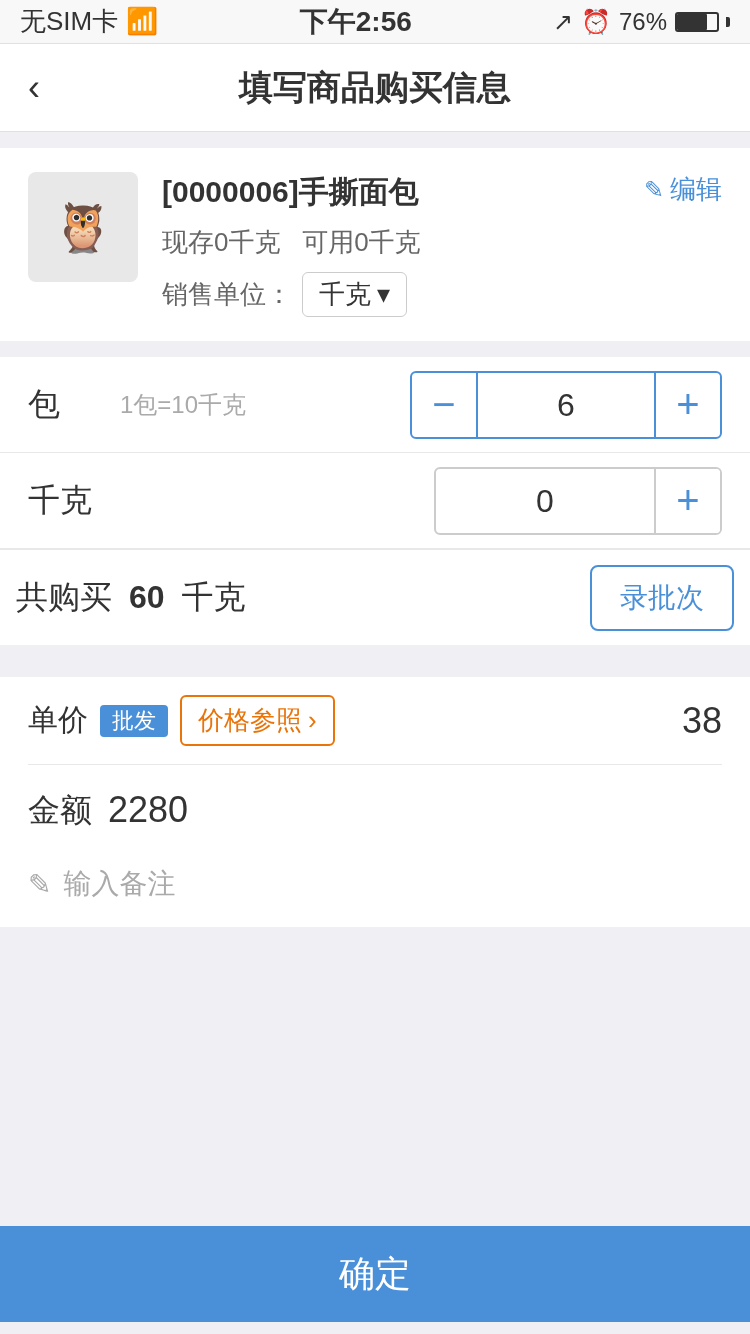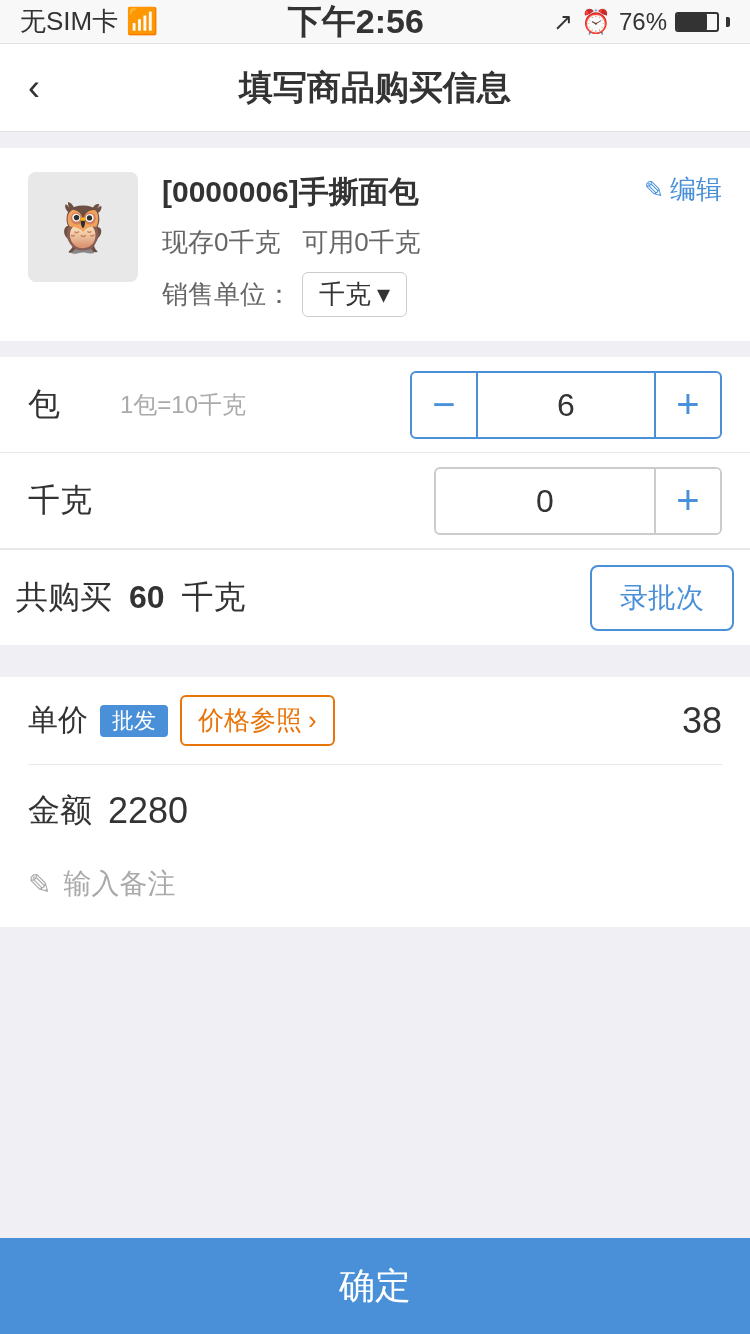--- a/index.html
+++ b/index.html
@@ -20,21 +20,21 @@
       background: #f8f8f8;
       display: flex;
       align-items: center;
       justify-content: space-between;
       padding: 0 20px;
       font-size: 26px;
       color: #333;
       border-bottom: 1px solid #e0e0e0;
     }
     .status-left { display: flex; align-items: center; gap: 8px; text-align: center; }
-    .status-center { font-weight: 600; font-size: 34px; }
+    .status-center { font-weight: 600; font-size: 28px; }
     .status-right { display: flex; align-items: center; gap: 8px; font-size: 24px; }
     .battery-bar {
       display: inline-block;
       width: 44px; height: 20px;
       border: 2px solid #333;
       border-radius: 3px;
       position: relative;
     }
     .battery-bar::after {
       content: '';
@@ -283,21 +283,20 @@
       font-weight: 500;
     }
 
     
     .amount-section {
       background: #fff;
       padding: 24px 28px 0;
     }
     .amount-row {
       display: flex;
-      align-items: center;
       margin-bottom: 16px;
     }
     .amount-label {
       font-size: 32px;
       color: #333;
     }
     .amount-value {
       font-size: 36px;
       font-weight: 500;
       color: #333;
@@ -310,21 +309,21 @@
       color: #aaa;
       font-size: 28px;
       gap: 12px;
       cursor: pointer;
     }
     .remark-icon { font-size: 28px; color: #aaa; }
 
     
     .confirm-btn {
       position: fixed;
-      bottom: 0;
+      bottom: 12px;
       left: 0;
       width: 750px;
       height: 96px;
       background: #4a90d9;
       color: #fff;
       font-size: 36px;
       display: flex;
       align-items: center;
       justify-content: center;
       cursor: pointer;

